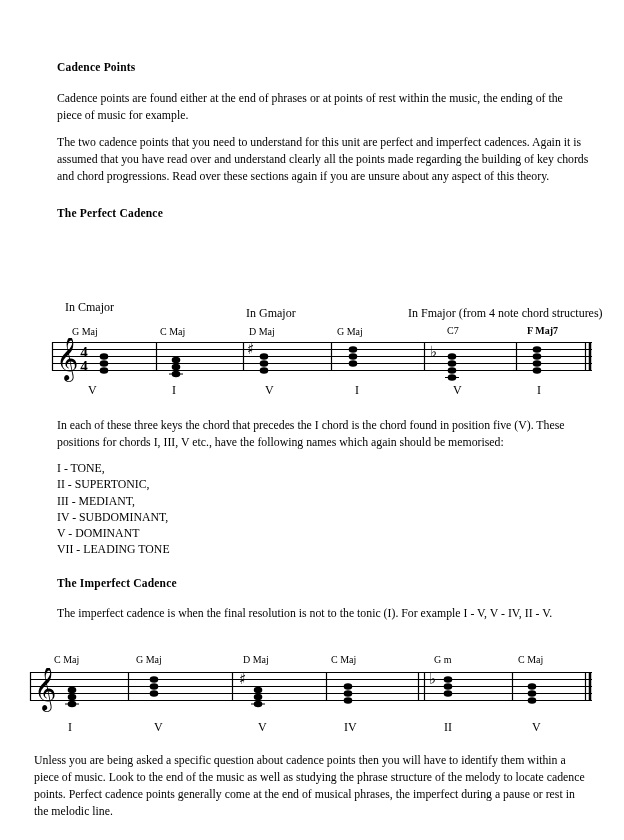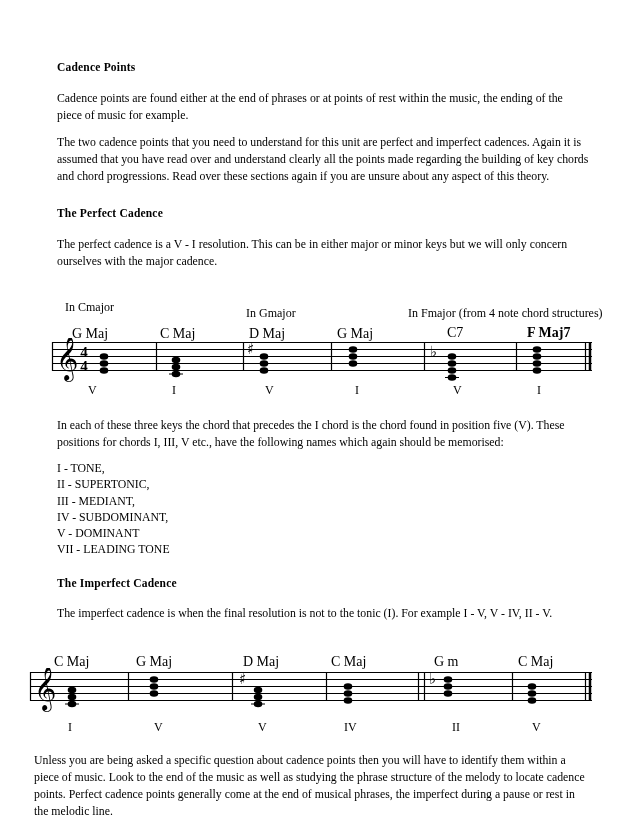--- a/index.html
+++ b/index.html
@@ -51,21 +51,21 @@
   
   .sys { position: absolute; }
   .keylabel {
     position: absolute;
     font-family: "Liberation Serif", serif;
     font-size: 12px;
   }
   .chordlabel {
     position: absolute;
     font-family: "Liberation Serif", serif;
-    font-size: 14px;
+    font-size: 10px;
   }
   .romlabel {
     position: absolute;
     font-family: "Liberation Serif", serif;
     font-size: 12px;
   }
   svg { display: block; }
 </style>
 </head>
 <body>
@@ -73,21 +73,20 @@
 <div class="page">
 
   <div class="abs heading" id="h-cadence-points">Cadence Points</div>
 
   <div class="abs para" id="p-intro1">Cadence points are found either at the end of phrases or at points of rest within the music, the ending of the piece of music for example.</div>
 
   <div class="abs para" id="p-intro2">The two cadence points that you need to understand for this unit are perfect and imperfect cadences. Again it is assumed that you have read over and understand clearly all the points made regarding the building of key chords and chord progressions. Read over these sections again if you are unsure about any aspect of this theory.</div>
 
   <div class="abs heading" id="h-perfect">The Perfect Cadence</div>
 
-  <div class="abs para" id="p-perfect">The perfect cadence is a V - I resolution. This can be in either major or minor keys but we will only concern ourselves with the major cadence.</div>
 
   <div class="sys" id="system1" style="left:0px; top:296px; width:624px; height:105px;">
 
     <div class="keylabel" style="left:65px; top:4px;">In Cmajor</div>
     <div class="keylabel" style="left:246px; top:10px;">In Gmajor</div>
     <div class="keylabel" style="left:408px; top:10px;">In Fmajor (from 4 note chord structures)</div>
 
     <div class="chordlabel" style="left:72px; top:30px;">G Maj</div>
     <div class="chordlabel" style="left:160px; top:30px;">C Maj</div>
     <div class="chordlabel" style="left:249px; top:30px;">D Maj</div>
@@ -261,19 +260,19 @@
         <ellipse cx="532" cy="18.5" rx="4.3" ry="3.2"></ellipse>
         <ellipse cx="532" cy="25.5" rx="4.3" ry="3.2"></ellipse>
         <ellipse cx="532" cy="32.5" rx="4.3" ry="3.2"></ellipse>
       </g>
     </svg>
 
     <div class="romlabel" style="left:68px; top:70px;">I</div>
     <div class="romlabel" style="left:154px; top:70px;">V</div>
     <div class="romlabel" style="left:258px; top:70px;">V</div>
     <div class="romlabel" style="left:344px; top:70px;">IV</div>
-    <div class="romlabel" style="left:444px; top:70px;margin-left:8px;">II</div>
+    <div class="romlabel" style="left:444px; top:70px;">II</div>
     <div class="romlabel" style="left:532px; top:70px;">V</div>
   </div>
 
   <div class="abs para" id="p-closing">Unless you are being asked a specific question about cadence points then you will have to identify them within a piece of music. Look to the end of the music as well as studying the phrase structure of the melody to locate cadence points. Perfect cadence points generally come at the end of musical phrases, the imperfect during a pause or rest in the melodic line.</div>
 
 </div>
 
 </body></html>

